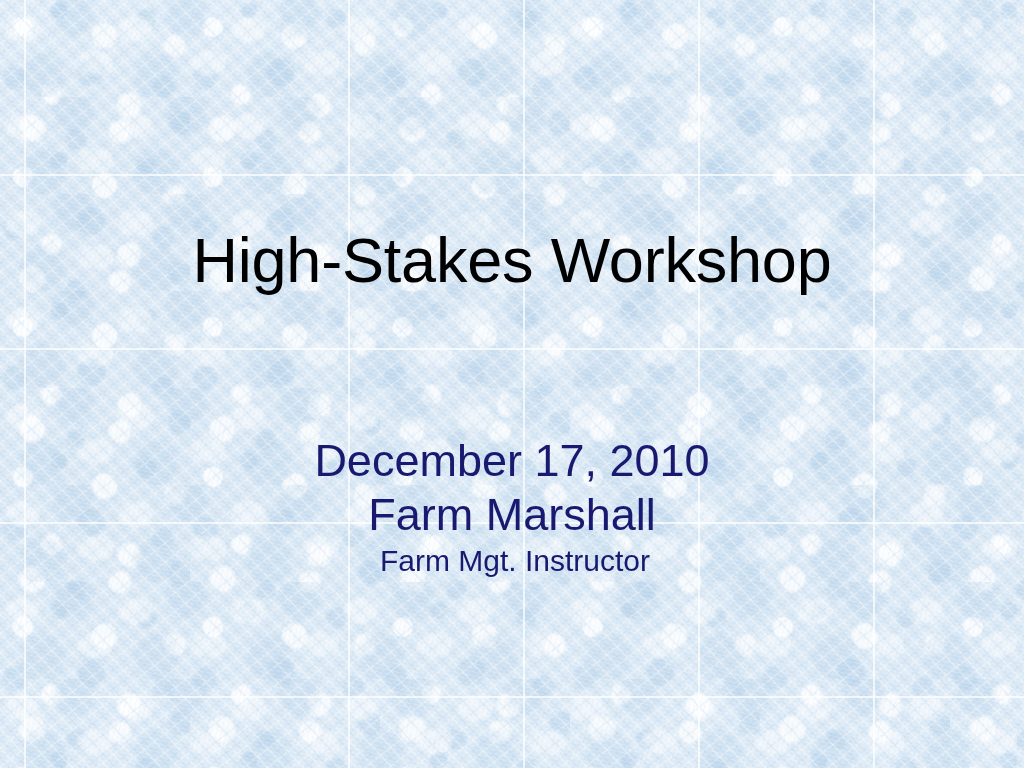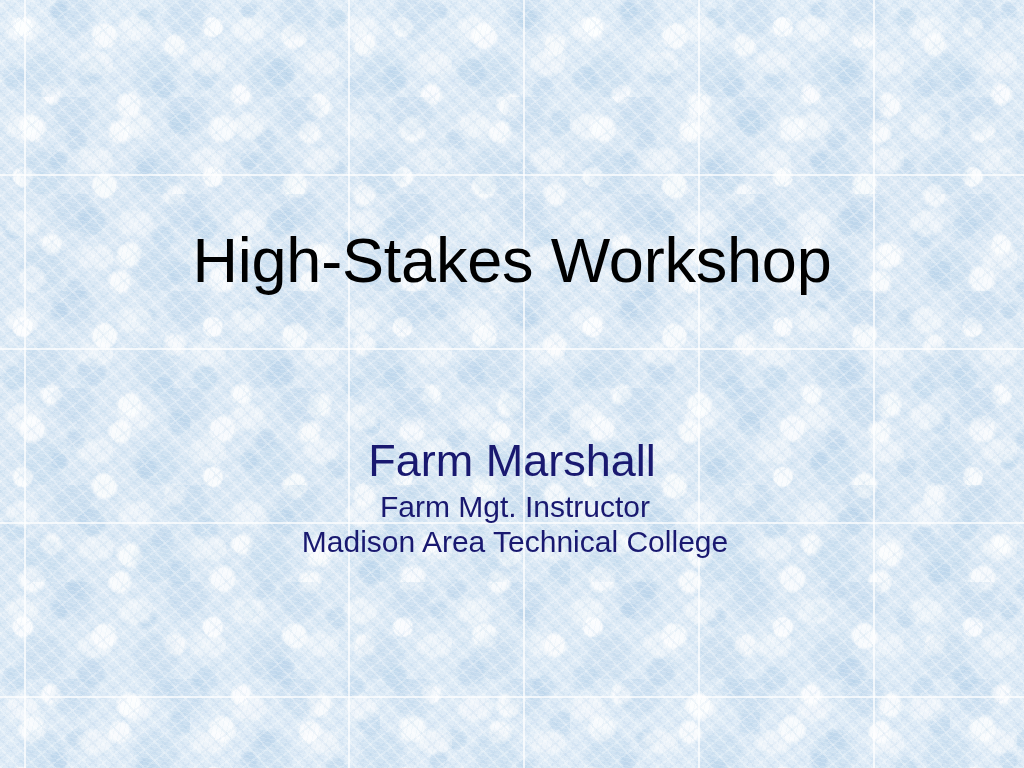--- a/index.html
+++ b/index.html
@@ -176,18 +176,18 @@
   <div class="tex-layer tex-b"></div>
   <div class="tex-layer tex-c"></div>
   <div class="tex-layer tex-d"></div>
   <div class="tile-grid"></div>
 
   <div class="title-block">
     <h1 class="slide-title">High-Stakes Workshop</h1>
   </div>
 
   <div class="subtitle-block">
+    <p class="sub-line-lg">December 17, 2010</p>
     <p class="sub-line-lg">Farm Marshall</p>
     <p class="sub-line-sm first-small">Farm Mgt. Instructor</p>
-    <p class="sub-line-sm">Madison Area Technical College</p>
   </div>
 
 </div>
 
 </body></html>

